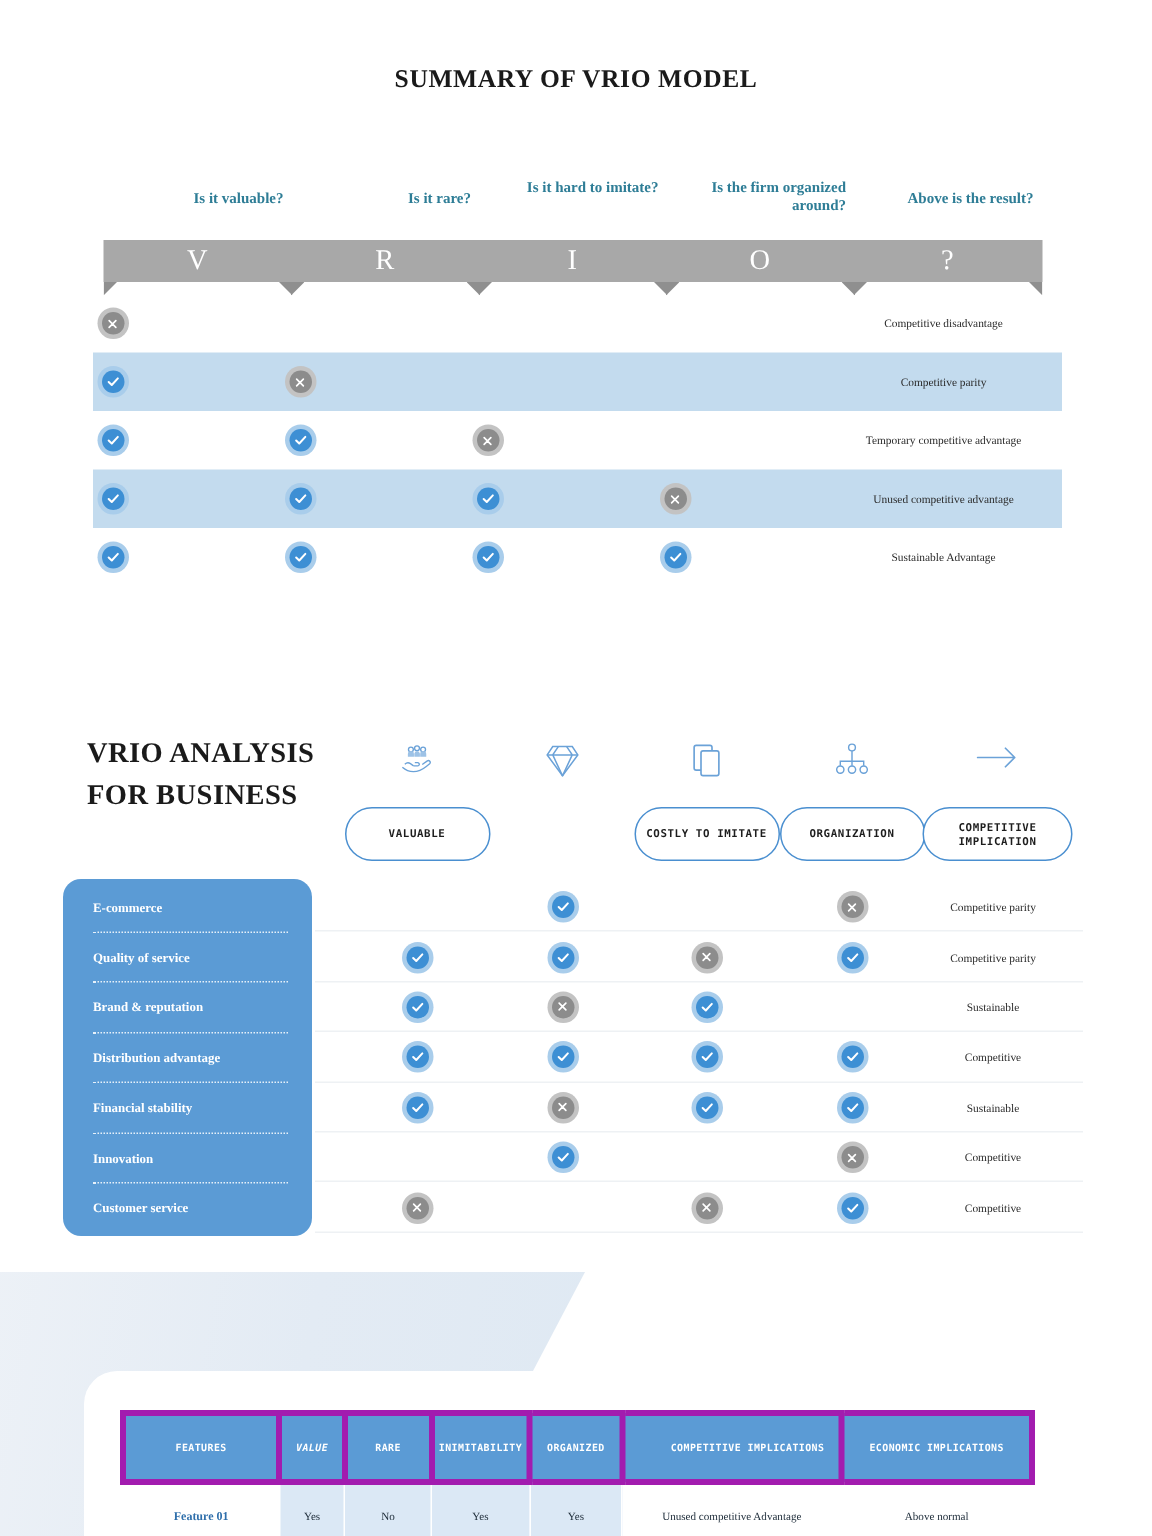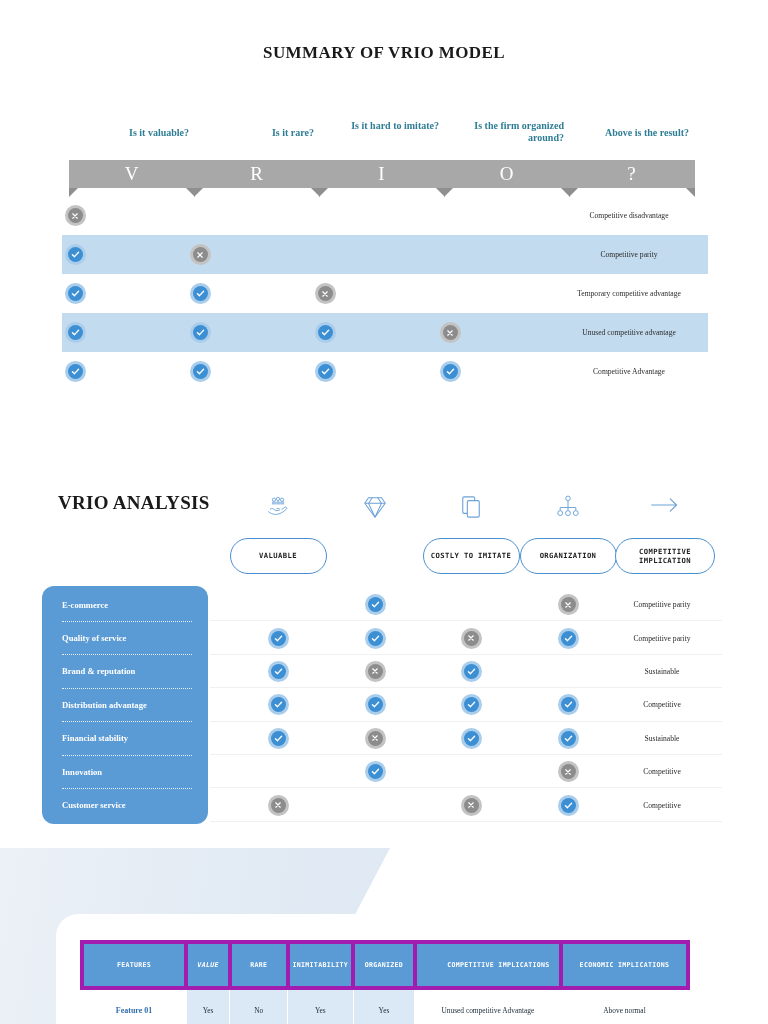--- a/index.html
+++ b/index.html
@@ -306,26 +306,27 @@
         </div>
         <div class="cell" style="left:338px">
           <span class="mark yes">
             <span class="inner">
               <svg width="9" height="9" viewBox="0 0 10 10">
                 <path d="M1.6 5.2 L3.9 7.4 L8.4 2.5" stroke="#fff" stroke-width="1.5" fill="none" stroke-linecap="round" stroke-linejoin="round"></path>
               </svg>
             </span>
           </span>
         </div>
-        <div class="res">Competitive Advantage</div>
+        <div class="res">Sustainable Advantage</div>
       </div>
     </div>
 
   <div class="s2-title">
     <div>VRIO ANALYSIS</div>
+    <div>FOR BUSINESS</div>
   </div>
 
   <div class="s2-icons" id="s2-icons">
       <div class="s2-icon" style="left: 13px;">
         <svg width="26" height="26" viewBox="0 0 32 32" fill="none" stroke="#6ba2d8" stroke-width="1.1">
           <circle cx="11" cy="7" r="2"></circle>
           <circle cx="16" cy="6" r="2"></circle>
           <circle cx="21" cy="7" r="2"></circle>
           <path d="M8.5 13v-2.2a2.5 2.5 0 0 1 5 0V13zM13.8 13v-2.8a2.4 2.4 0 0 1 4.6 0V13zM18.6 13v-2.2a2.5 2.5 0 0 1 5 0V13z" fill="#9dc2e6" stroke="none"></path>
           <path d="M6 19c1.6-1.4 3.2-1.4 4.6-.4l2.6 1.8M4 21.5c2.6 2.3 5.6 3.6 9 3.6 4 0 7.4-1.6 10.6-4.2l2.8-2.3a1.5 1.5 0 0 0-1.9-2.3l-4.2 3"></path>

